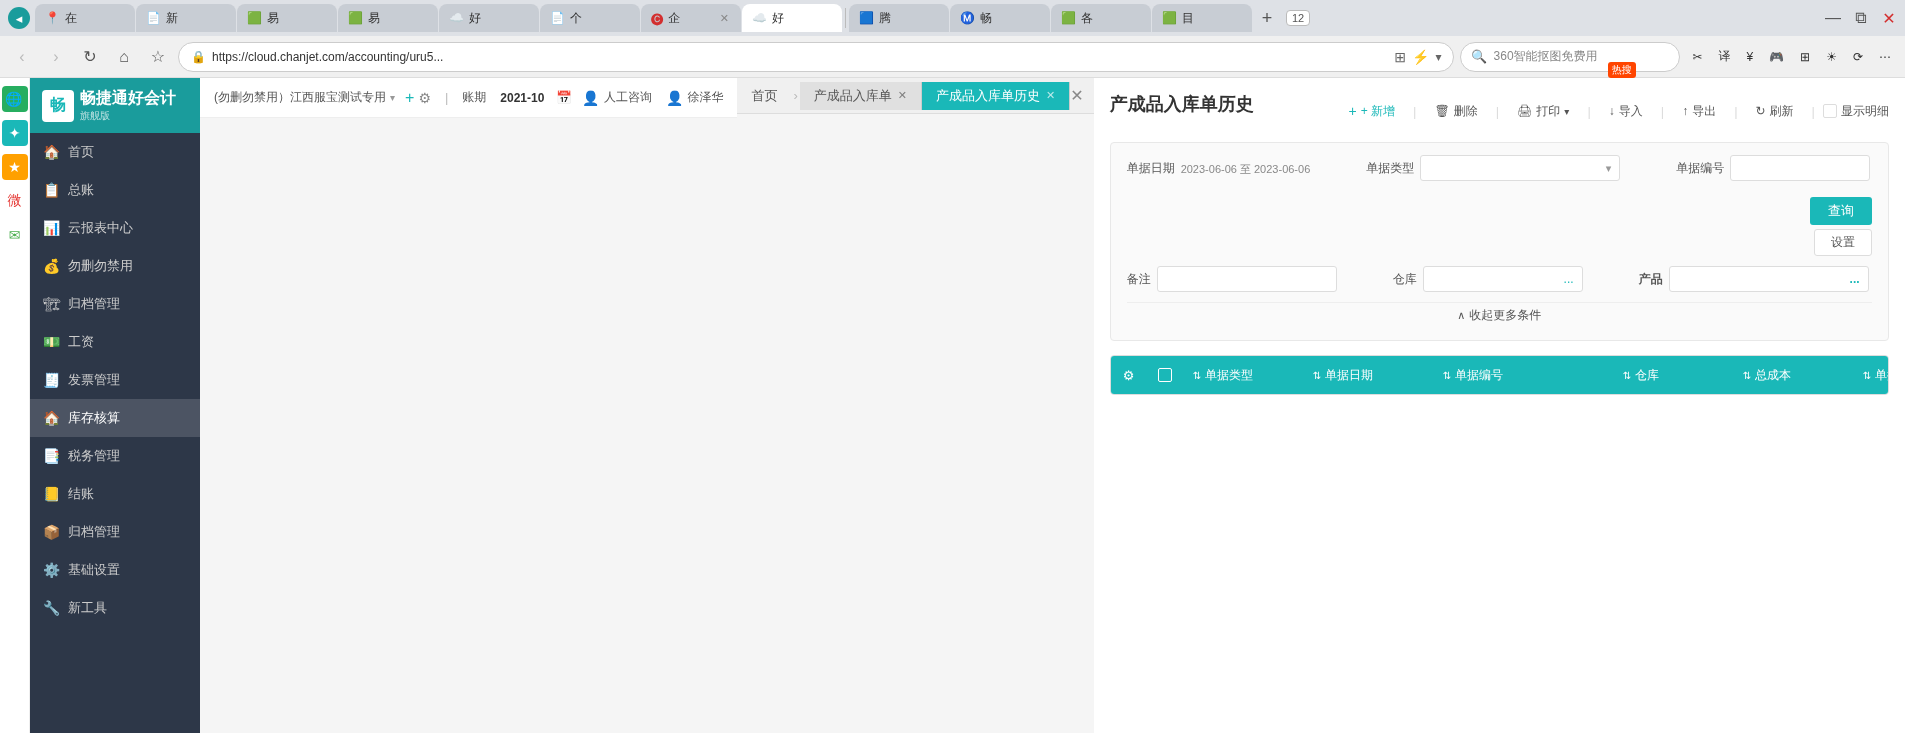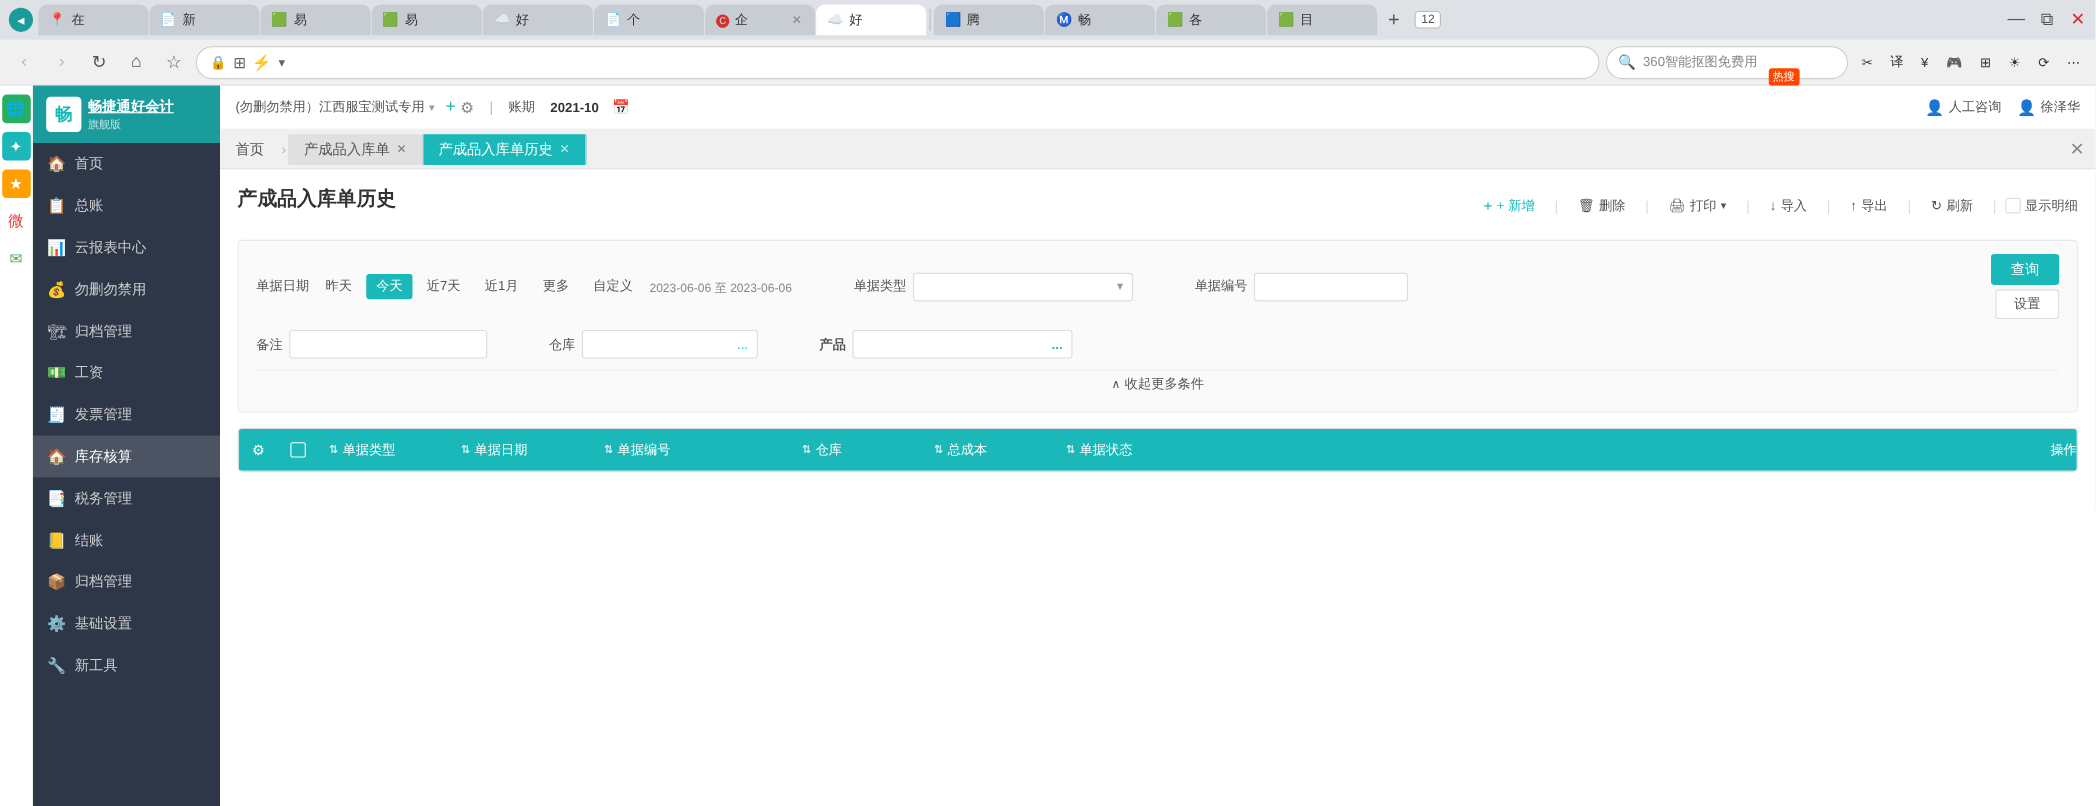--- a/index.html
+++ b/index.html
@@ -44,21 +44,21 @@
 
     
     .main-sidebar { width: 170px; background: #2d3748; display: flex; flex-direction: column; flex-shrink: 0; }
     .sidebar-header { padding: 10px 12px; background: #1a9c9c; display: flex; align-items: center; gap: 6px; }
     .sidebar-nav { flex: 1; overflow-y: auto; }
     .sidebar-nav-item { display: flex; align-items: center; gap: 8px; padding: 10px 14px; color: #ccc; cursor: pointer; font-size: 13px; }
     .sidebar-nav-item.active { background: rgba(255,255,255,0.15); color: #fff; }
     .sidebar-nav-item .nav-icon { width: 16px; height: 16px; flex-shrink: 0; display: flex; align-items: center; justify-content: center; font-size: 14px; }
 
     
-    .content-area { flex: 1; background: #f5f5f5; display: flex; flex-direction: column; overflow: hidden; }
+    .content-area { flex: 1; background: #f5f5f5; display: flex; flex-direction: row; overflow: hidden; }
 
     
     .content-topbar { height: 40px; background: #fff; display: flex; align-items: center; padding: 0 14px; border-bottom: 1px solid #eee; gap: 10px; }
     .company-select { display: flex; align-items: center; gap: 4px; font-size: 12px; color: #555; cursor: pointer; }
     .period-label { font-size: 12px; color: #555; }
     .period-value { font-size: 12px; color: #333; font-weight: bold; }
     .topbar-right { margin-left: auto; display: flex; align-items: center; gap: 14px; }
     .topbar-right-item { display: flex; align-items: center; gap: 4px; font-size: 12px; color: #555; cursor: pointer; }
 
     
@@ -201,20 +201,21 @@
   </div>
 
   <div class="address-bar-row">
     <div class="nav-btn disabled">‹</div>
     <div class="nav-btn disabled" style="color:#bbb;">›</div>
     <div class="nav-btn">↻</div>
     <div class="nav-btn">⌂</div>
     <div class="nav-btn">☆</div>
     <div class="address-bar">
       <span class="lock-icon">🔒</span>
+      <span class="url-text">https://cloud.chanjet.com/accounting/uru5...</span>
       <span class="grid-icon">⊞</span>
       <span class="lightning-icon">⚡</span>
       <span class="chevron-icon">▾</span>
     </div>
     <div class="search-bar-area">
       <span style="color:#888; font-size:13px;">🔍</span>
       <span style="color:#888;">360智能抠图免费用</span>
       <span style="background:#ff4500;color:#fff;font-size:10px;padding:1px 4px;border-radius:3px;margin-left:4px;margin-top:27px;">热搜</span>
     </div>
     <div class="toolbar-btns">
@@ -250,21 +251,21 @@
       <span style="color:#4caf50;font-size:14px;">✉</span>
     </div>
   </div>
 
   <div class="main-sidebar">
     <div class="sidebar-header">
       <div style="background:#fff;border-radius:4px;width:32px;height:32px;display:flex;align-items:center;justify-content:center;">
         <span style="color:#1ab8b8;font-size:16px;font-weight:bold;">畅</span>
       </div>
       <div>
-        <div style="color:#fff;font-size:13px;font-weight:bold;text-decoration:underline;">畅捷通好会计</div>
+        <div style="color:#fff;font-size:16px;font-weight:bold;">畅捷通好会计</div>
         <div style="color:rgba(255,255,255,0.7);font-size:10px;">旗舰版</div>
       </div>
     </div>
     <div class="sidebar-nav">
       <div class="sidebar-nav-item">
         <span class="nav-icon">🏠</span>
         <span>首页</span>
       </div>
       <div class="sidebar-nav-item">
         <span class="nav-icon">📋</span>
@@ -400,40 +401,20 @@
           </div>
         </div>
       </div>
 
       <div class="search-area">
 
         <div class="search-row">
 
           <div class="search-field">
             <span class="search-field-label">单据日期</span>
-            <div class="date-filter-btns">
-              <div class="date-btn">
-                <span>昨天</span>
-              </div>
-              <div class="date-btn active">
-                <span>今天</span>
-              </div>
-              <div class="date-btn">
-                <span>近7天</span>
-              </div>
-              <div class="date-btn">
-                <span>近1月</span>
-              </div>
-              <div class="date-btn">
-                <span>更多</span>
-              </div>
-              <div class="date-btn">
-                <span>自定义</span>
-              </div>
-            </div>
             <div style="display:flex;flex-direction:column;">
               <div class="date-range-text">2023-06-06 至 2023-06-06</div>
             </div>
           </div>
 
           <div class="search-field" style="margin-left:40px;">
             <span class="search-field-label">单据类型</span>
             <div class="select-input" style="width:200px;height:26px;border:1px solid #ddd;border-radius:3px;padding:0 8px;display:flex;align-items:center;justify-content:space-between;background:#fff;cursor:pointer;">
               <span style="flex:1;color:#333;font-size:12px;"></span>
               <span style="color:#999;font-size:11px;">▾</span>

